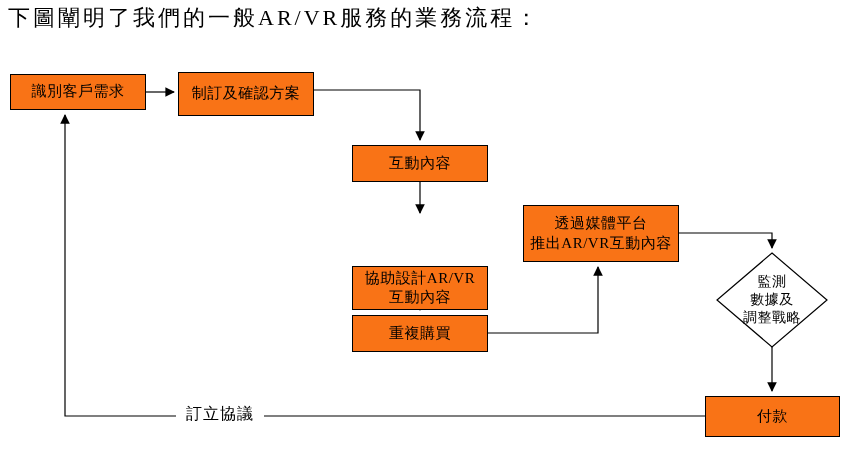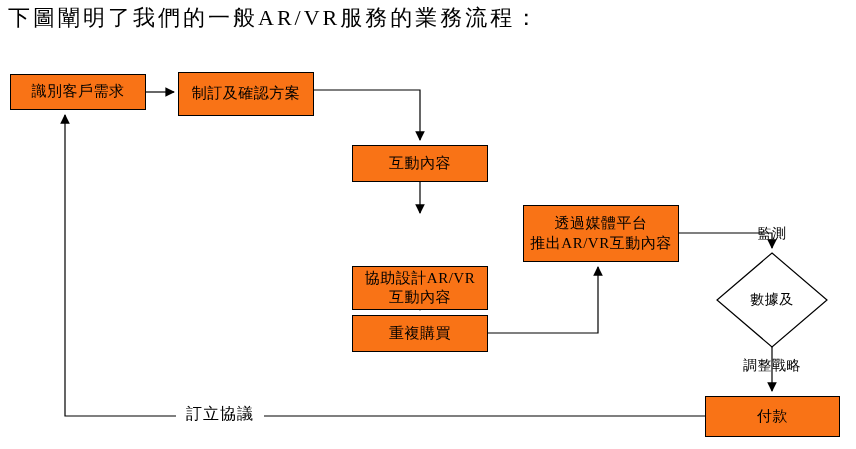--- a/index.html
+++ b/index.html
@@ -115,21 +115,21 @@
 
   <div class="node" style="left:352px; top:315px; width:136px; height:37px;">
     <span>重複購買</span>
   </div>
 
   <div class="node" style="left:523px; top:205px; width:156px; height:57px;">
     <span>透過媒體平台</span>
     <span>推出AR/VR互動內容</span>
   </div>
 
-  <div class="diamond-text" style="left:717px; top:253px; width:110px; height:94px;gap:48px;">
+  <div class="diamond-text" style="left:717px; top:253px; width:110px; height:94px;">
     <span>監測</span>
     <span>數據及</span>
     <span>調整戰略</span>
   </div>
 
   <div class="node" style="left:705px; top:396px; width:135px; height:41px;">
     <span>付款</span>
   </div>
 
   <div class="floating-label" style="left:176px; top:405px;">訂立協議</div>

